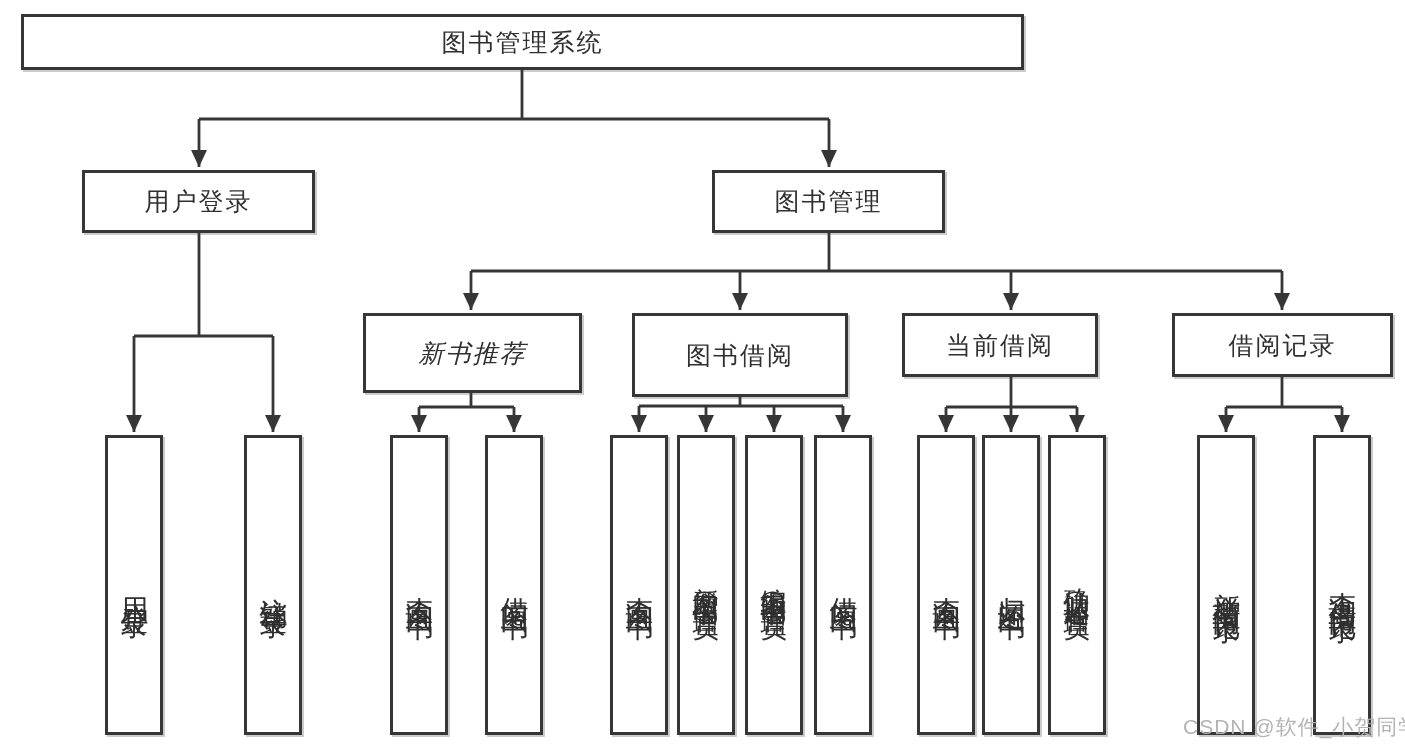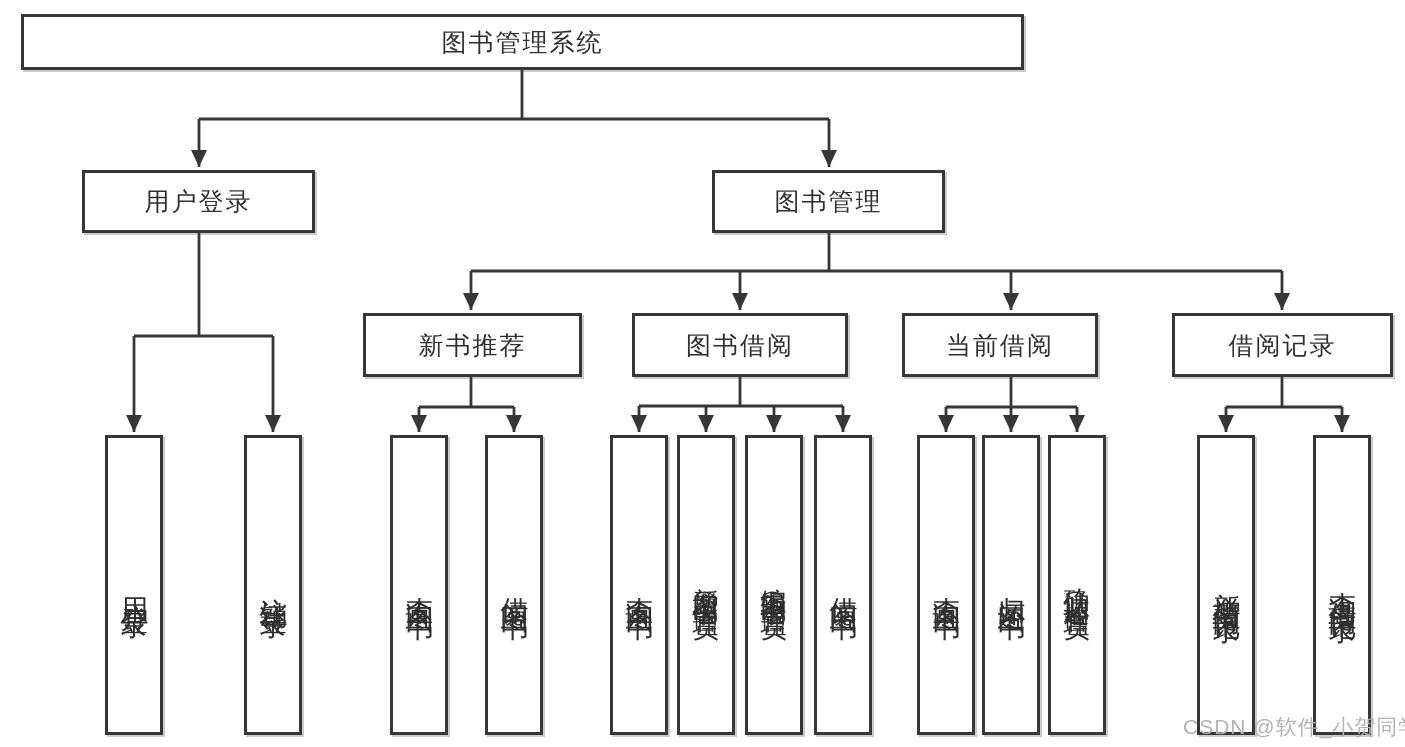--- a/index.html
+++ b/index.html
@@ -96,24 +96,24 @@
     <span>图书管理系统</span>
   </div>
 
   <div class="node node--h" style="left:82px;top:170px;width:233px;height:63px;">
     <span>用户登录</span>
   </div>
   <div class="node node--h" style="left:712px;top:170px;width:233px;height:63px;">
     <span>图书管理</span>
   </div>
 
-  <div class="node node--h" style="left:363px;top:313px;width:219px;height:64px;">
+  <div class="node node--h" style="left:363px;top:313px;width:219px;height:80px;font-style:italic;">
     <span>新书推荐</span>
   </div>
-  <div class="node node--h" style="left:632px;top:313px;width:216px;height:64px;">
+  <div class="node node--h" style="left:632px;top:313px;width:216px;height:84px;">
     <span>图书借阅</span>
   </div>
   <div class="node node--h" style="left:902px;top:313px;width:196px;height:64px;">
     <span>当前借阅</span>
   </div>
   <div class="node node--h" style="left:1172px;top:313px;width:221px;height:64px;text-align:right;">
     <span>借阅记录</span>
   </div>
 
   <div class="node leaf" style="left:105px;top:435px;width:58px;height:300px;">用户登录</div>

